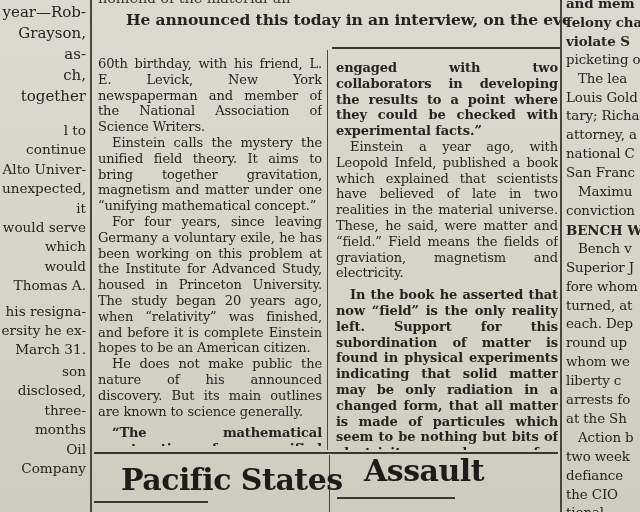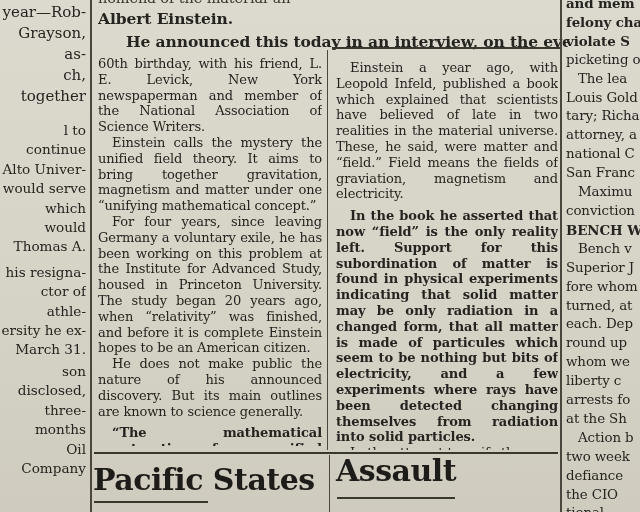--- a/index.html
+++ b/index.html
@@ -20,67 +20,67 @@
   #lead .frag{font-size:14.5px;line-height:20px;color:#3a3730;margin-top:-12px;}
   #lead .first{font-size:15.5px;line-height:22px;font-weight:bold;}
   #lead .second{font-size:15.5px;line-height:24px;font-weight:bold;padding-left:28px;white-space:nowrap;}
   #c2{left:98px;top:56px;width:224px;height:390px;}
   #c3{left:336px;top:60px;width:222px;height:390px;}
   #c3 p{font-weight:bold;}
   .quote{font-weight:bold;}
   #c4{left:566px;top:0;width:80px;height:512px;}
   #c4 p{font-size:13.4px;line-height:18.9px;text-align:left;white-space:nowrap;}
   #c4 .sub{font-weight:bold;}
-  .hl{position:absolute;font-family:"DejaVu Serif","Liberation Serif",serif;font-weight:900;font-size:30px;letter-spacing:-0.5px;color:#1e1c18;white-space:nowrap;}
+  .hl{position:absolute;font-family:"DejaVu Serif","Liberation Serif",serif;font-weight:900;font-size:30px;letter-spacing:-0.5px;color:#1e1c18;white-space:nowrap;padding-left:28px;}
 </style>
 </head>
 <body>
 
 <div class="page">
 
   <div class="col" id="c1">
     <p class="big" style="margin-top:2px">year—Rob-</p>
     <p class="big">Grayson, as-</p>
     <p class="big">ch, together</p>
     <p style="margin-top:14px">l to continue</p>
     <p>Alto Univer-</p>
+    <p>unexpected, it</p>
     <p>would serve</p>
     <p>which would</p>
     <p>Thomas A.</p>
     <p style="margin-top:6px">his resigna-</p>
-    <p>ctor of athle-</p>
     <p>ersity he ex-</p>
     <p>March 31.</p>
     <p style="margin-top:2px">son disclosed,</p>
     <p>three-months</p>
     <p>Oil Company</p>
 
   </div>
 
   <div class="rule-v" style="left:90px;top:0;height:512px;"></div>
 
   <div class="col" id="lead">
     <p class="frag">nomena of the material un-</p>
-    <p class="first" style="margin-top:0px;text-align:left">Albert Einstein.</p>
     <p class="second" style="text-align:left">He announced this today in an interview, on the eve of his</p>
   </div>
 
   <div class="rule-h" style="left:332px;top:47px;width:228px;height:2px;"></div>
 
   <div class="col" id="c2">
     <p>60th birthday, with his friend, L. E. Levick, New York newspaperman and member of the National Association of Science Writers.</p>
     <p class="indent">Einstein calls the mystery the unified field theory. It aims to bring together gravitation, magnetism and matter under one “unifying mathematical concept.”</p>
     <p class="indent">For four years, since leaving Germany a voluntary exile, he has been working on this problem at the Institute for Advanced Study, housed in Princeton University. The study began 20 years ago, when “relativity” was finished, and before it is complete Einstein hopes to be an American citizen.</p>
     <p class="indent">He does not make public the nature of his announced discovery. But its main outlines are known to science generally.</p>
     <p class="indent quote" style="margin-top:6px">“The mathematical constructions for a unified field theory devised by me heretofore,” he said, “have not stood the test of experience. A year ago I discovered a new solution, and I am now</p>
   </div>
 
   <div class="rule-v" style="left:327px;top:50px;height:400px;width:1px;"></div>
 
   <div class="col" id="c3">
+    <p>engaged with two collaborators in developing the results to a point where they could be checked with experimental facts.”</p>
     <p class="indent" style="font-weight:normal">Einstein a year ago, with Leopold Infeld, published a book which explained that scientists have believed of late in two realities in the material universe. These, he said, were matter and “field.” Field means the fields of graviation, magnetism and electricity.</p>
     <p class="indent" style="margin-top:6px">In the book he asserted that now “field” is the only reality left. Support for this subordination of matter is found in physical experiments indicating that solid matter may be only radiation in a changed form, that all matter is made of particules which seem to be nothing but bits of electricity, and a few experiments where rays have been detected changing themselves from radiation into solid particles.</p>
     <p class="indent" style="font-weight:normal">In the attempt to unify these</p>
 
   </div>
 
   <div class="rule-v" style="left:560px;top:0;height:512px;"></div>
 
   <div class="col" id="c4">
     <p style="margin-top:-6px;font-weight:bold">and mem</p>

